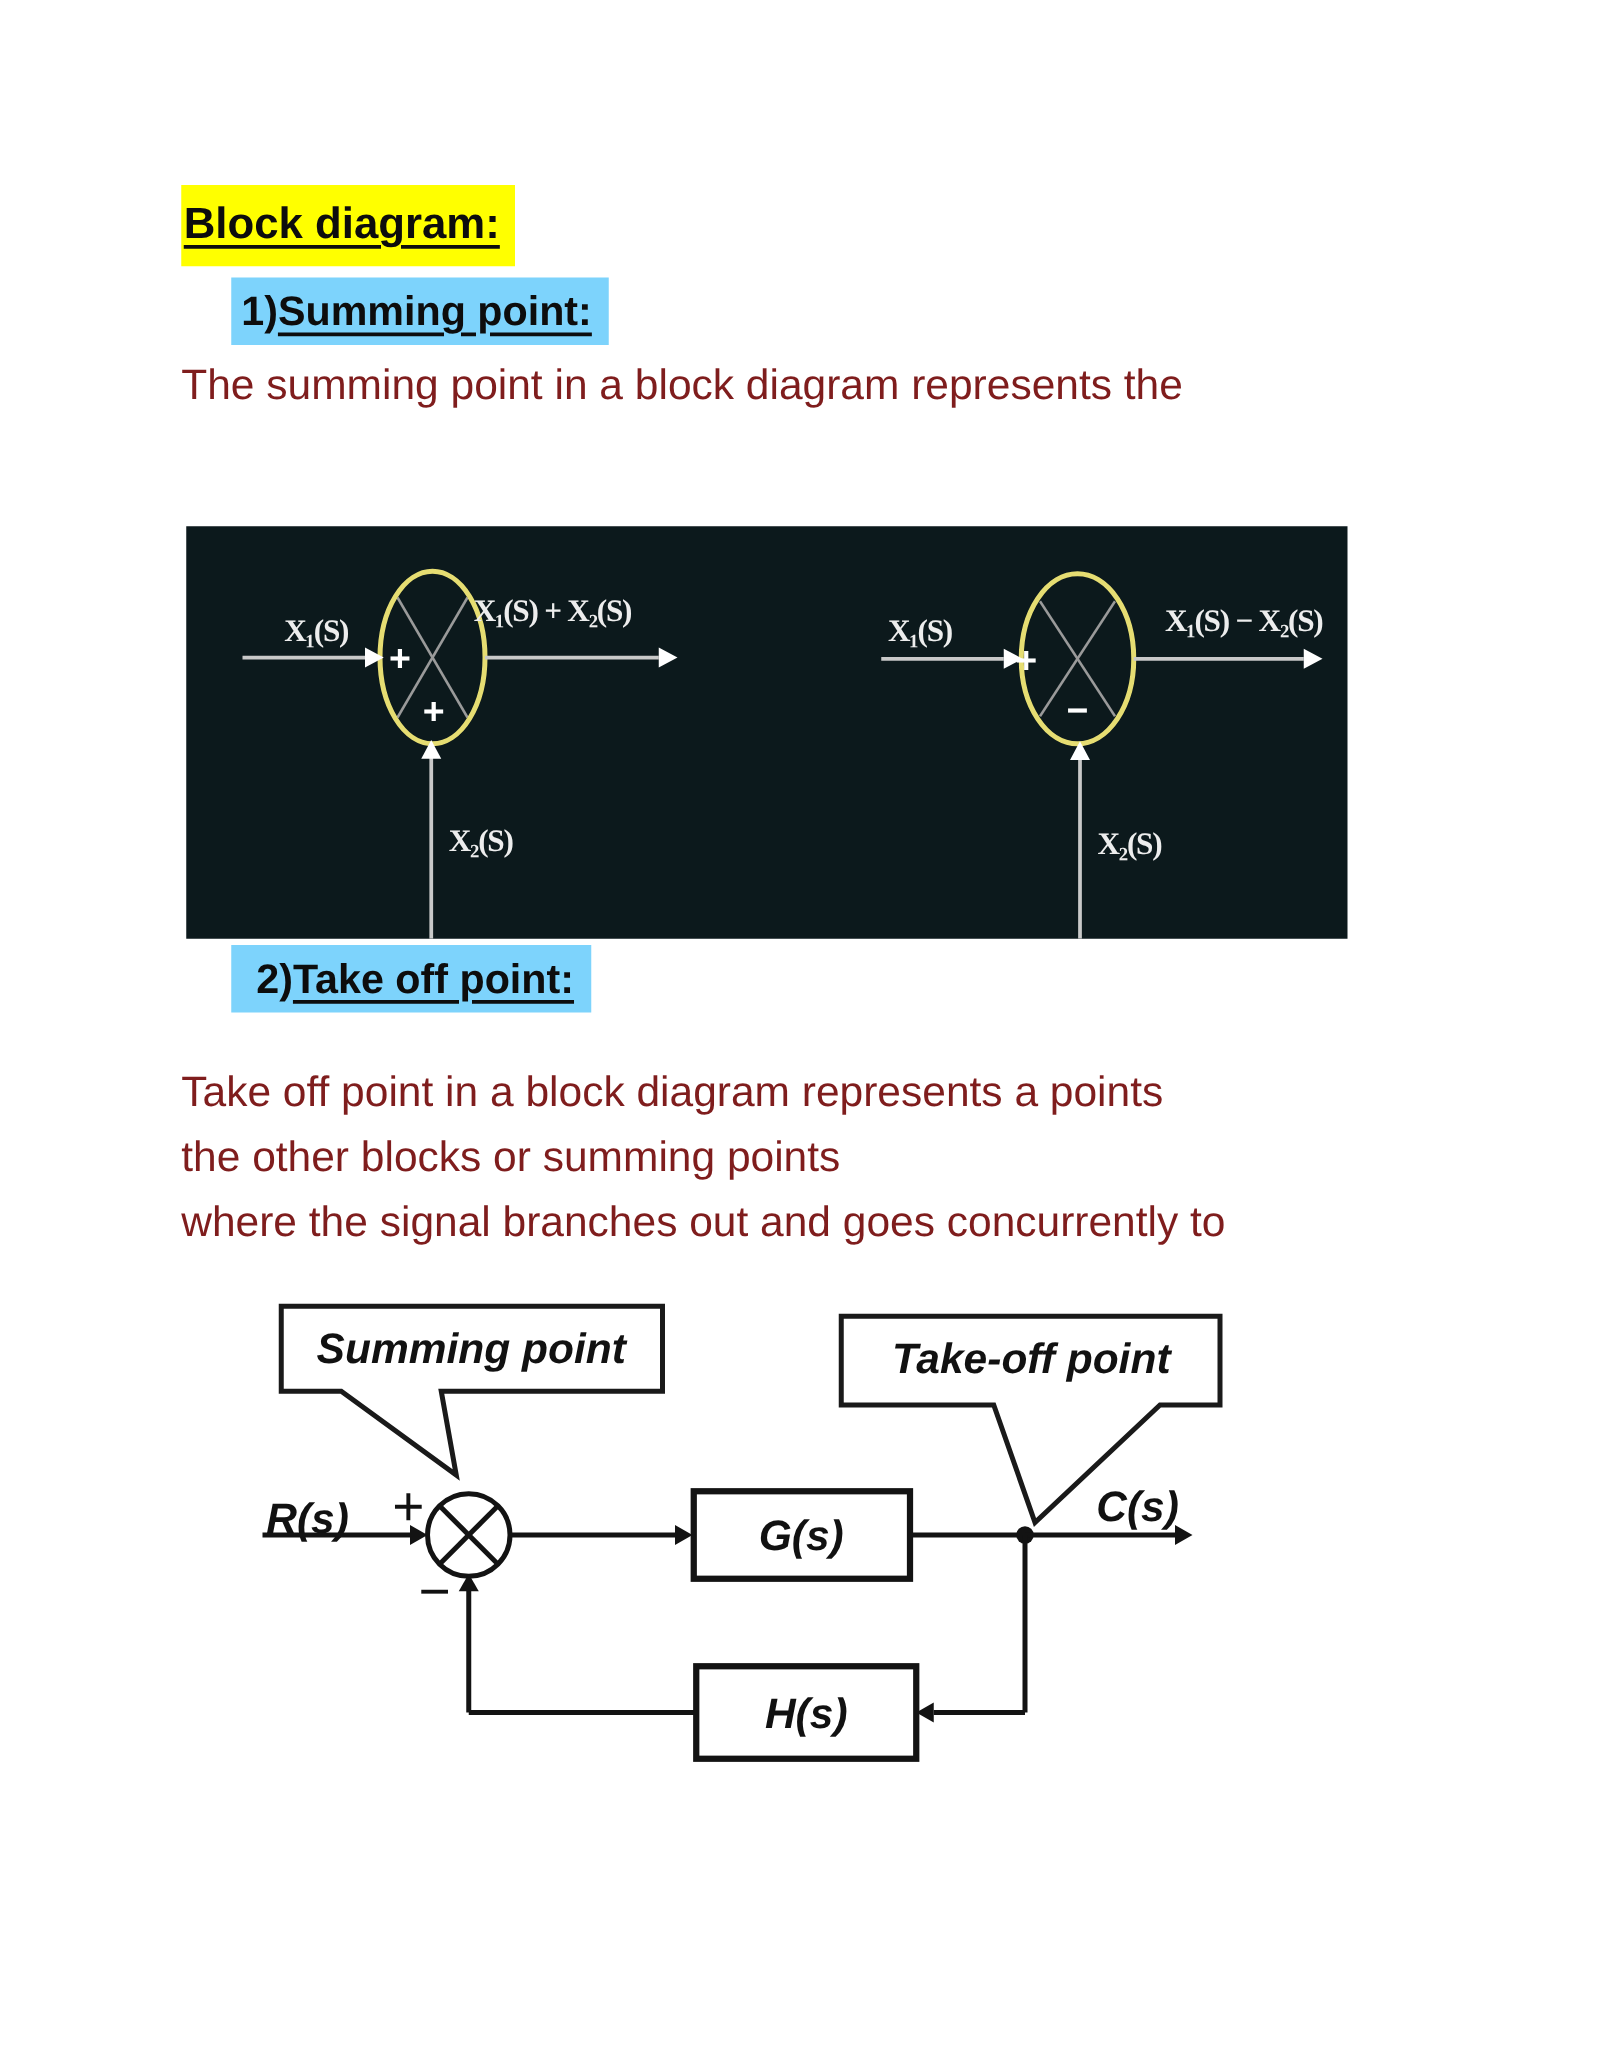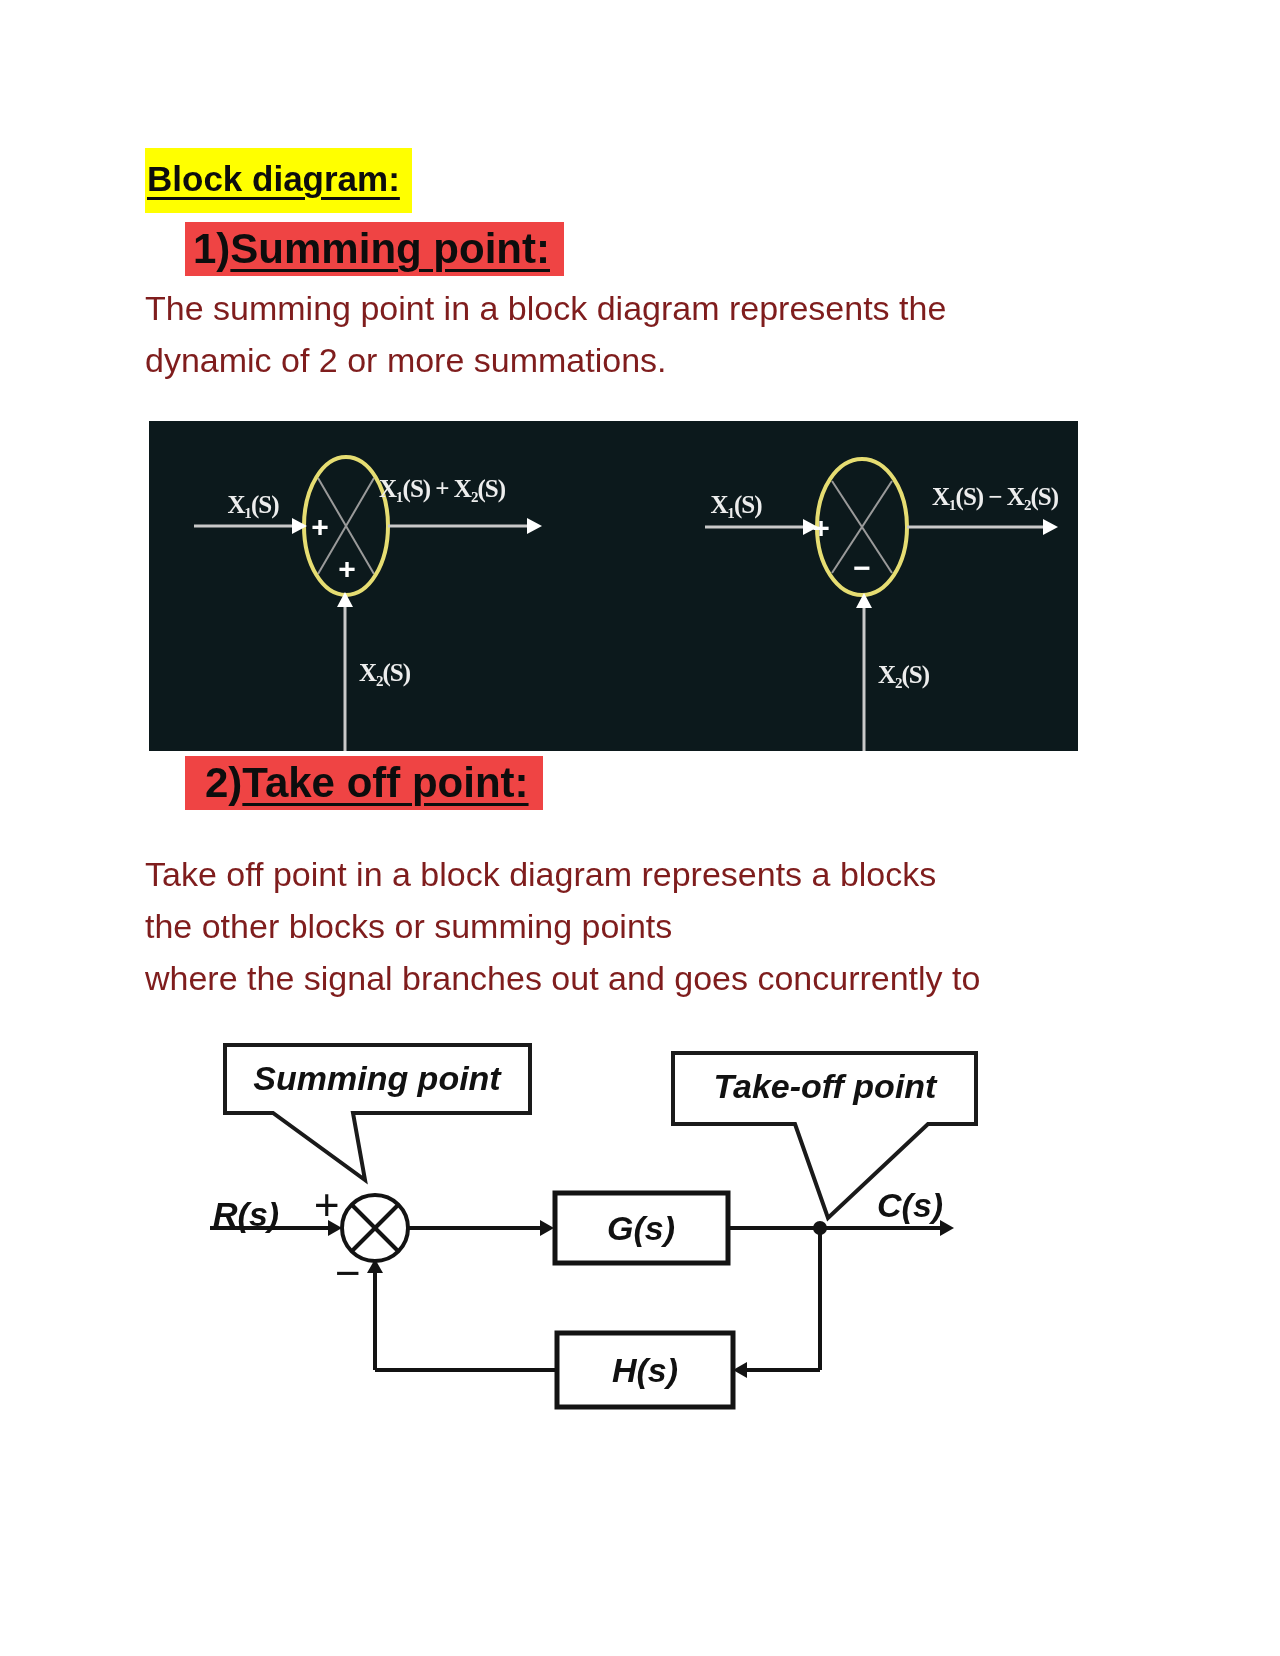--- a/index.html
+++ b/index.html
@@ -8,22 +8,22 @@
     font-family:"Liberation Sans",sans-serif;color:#111;
   }
   .abs{position:absolute;}
   .title{
     left:145px;top:148px;display:inline-block;background:#ffff00;
     font-size:35px;font-weight:bold;line-height:50px;padding:6px 12px 9px 2px;
     text-decoration:underline;text-decoration-thickness:3px;text-underline-offset:6px;
     color:#0d0d0d;
   }
   .heading{
-    display:inline-block;background:#ef4444;color:#0d0d0d;
-    font-size:42px;font-weight:bold;line-height:41px;padding:6px 14px 7px 8px;
+    display:inline-block;background:#7dd3fc;color:#0d0d0d;
+    font-size:33px;font-weight:bold;line-height:41px;padding:6px 14px 7px 8px;
   }
   .heading .hname{
     text-decoration:underline;text-decoration-thickness:3px;text-underline-offset:6px;
   }
   .para{
     font-size:34px;line-height:52px;color:#7f1d1d;letter-spacing:0px;
   }
   .figure-dark{left:149px;top:421px;width:929px;height:330px;background:#0c191c;}
   .figure-fb{left:180px;top:1040px;width:800px;height:380px;font-style:italic;}
   svg{display:block;}
@@ -45,21 +45,20 @@
 <div class="page">
 
   <div class="abs title">Block diagram:</div>
 
   <div class="abs heading" style="left:185px;top:222px;">
     <span class="hnum">1)</span><span class="hname">Summing point:</span>
   </div>
 
   <div class="abs para" style="left:145px;top:282px;">
     <div>The summing point in a block diagram represents the</div>
-    <div>dynamic of 2 or more summations.</div>
   </div>
 
   <div class="abs figure-dark">
     <svg width="929" height="330" viewBox="0 0 929 330">
 
       <g>
         <line class="crossline" x1="169" y1="57" x2="225" y2="153"></line>
         <line class="crossline" x1="225" y1="57" x2="169" y2="153"></line>
         <ellipse cx="197" cy="105" rx="42" ry="69" fill="none" stroke="#e6dd72" stroke-width="4"></ellipse>
         <g>
@@ -104,21 +103,21 @@
         <text class="sumlabel" x="729" y="262" text-anchor="start">X₂(S)</text>
       </g>
     </svg>
   </div>
 
   <div class="abs heading" style="left:185px;top:756px;padding-left:20px;">
     <span class="hnum">2)</span><span class="hname">Take off point:</span>
   </div>
 
   <div class="abs para" style="left:145px;top:848px;">
-    <div>Take off point in a block diagram represents a blocks</div>
+    <div>Take off point in a block diagram represents a points</div>
     <div>the other blocks or summing points</div>
     <div>where the signal branches out and goes concurrently to</div>
   </div>
 
   <div class="abs figure-fb">
     <svg width="800" height="380" viewBox="0 0 800 380">
 
       <g>
         <path class="callout" d="M 45,5 H 350 V 73 H 173 L 185,140 L 93,73 H 45 Z"></path>
         <text class="fbtext" x="197" y="50" text-anchor="middle">Summing point</text>

